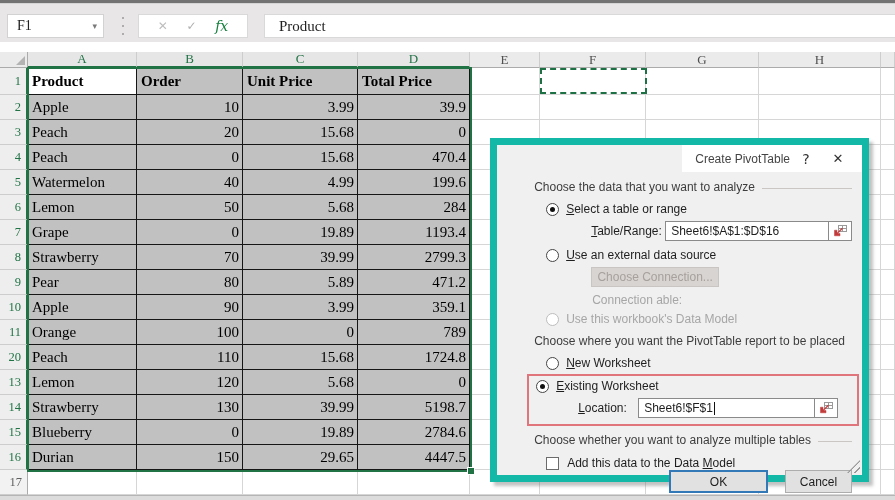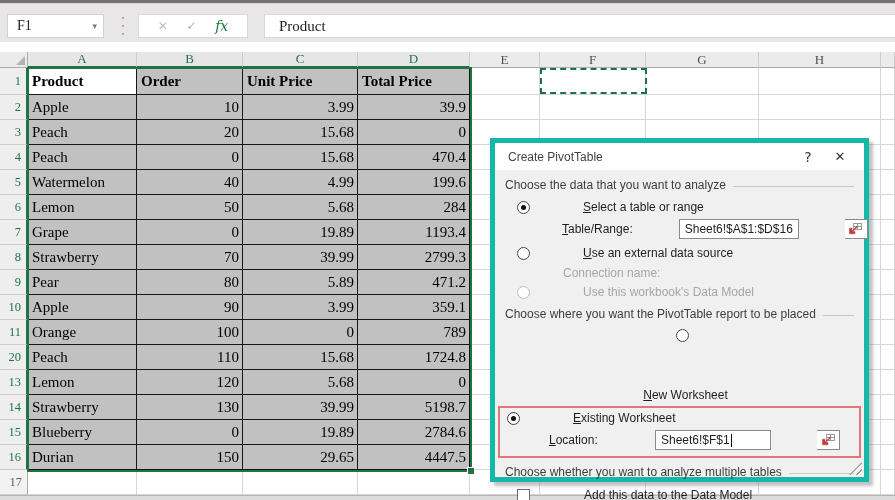--- a/index.html
+++ b/index.html
@@ -37,31 +37,31 @@
   .dc.hdr { font-weight:bold; }
   .dc.a1 { background:#fff; }
 
   
   #range-border { position:absolute; left:27px; top:67px; width:445px; height:405px; border:2px solid #217346; z-index:2; pointer-events:none; }
   #fill-handle { position:absolute; left:467px; top:467px; width:8px; height:8px; background:#217346; border:1px solid #fff; z-index:3; }
   #active-cell { position:absolute; left:540px; top:68px; width:107px; height:26px; border:2px dashed #1E7145; z-index:2; }
   #bottom-strip { position:absolute; left:0; top:495px; width:895px; height:5px; background:#DCDCDC; border-top:1px solid #B5B5B5; z-index:2; }
 
   
-  #dialog { position:absolute; left:490px; top:138px; width:379px; height:344px; background:#F0F0F0; border:5px solid #14b8a6; box-shadow:4px 4px 3px rgba(120,120,120,.45); z-index:10; display:flex; flex-direction:column; font-size:12px; color:#1E1E1E; }
+  #dialog { position:absolute; left:490px; top:138px; width:379px; height:344px; background:#F0F0F0; border:7px solid #14b8a6; box-shadow:4px 4px 3px rgba(120,120,120,.45); z-index:10; display:flex; flex-direction:column; font-size:12px; color:#1E1E1E;align-items:flex-end; }
   .dtitle { height:27px; background:#fff; display:flex; align-items:center; padding:0 8px 0 13px; flex:none; }
   .dtitle .t { color:#444; }
   .dtitle .sp { flex:1; }
   .dhelp { width:32px; text-align:center; color:#333; font-size:14px; font-family:"DejaVu Sans",sans-serif; }
   .dclose { width:32px; text-align:center; color:#333; font-size:13px; font-family:"DejaVu Sans",sans-serif; }
   .dbody { flex:1; display:flex; flex-direction:column; padding:0 10px 9px; }
   .sec { display:flex; align-items:center; margin-top:8px; }
   .sec .sl { white-space:nowrap; color:#3D3D3D; }
   .sec .rule { flex:1; height:1px; background:#C9C6C3; margin-left:7px; margin-top:2px; }
-  .row { display:flex; align-items:center; margin-top:6px;gap:46px; }
+  .row { display:flex; align-items:center; margin-top:6px; }
   .radio { width:13px; height:13px; border:1px solid #454545; border-radius:50%; background:#fff; margin-right:7px; position:relative; flex:none; }
   .radio.on::after { content:""; position:absolute; inset:3px; background:#111; border-radius:50%; }
   .radio.dis { border-color:#BDBDBD; }
   .u { text-decoration:underline; }
   .dim { color:#A6A6A6; }
   .inp { height:20px; background:#fff; border:1px solid #8A8A8A; display:flex; align-items:center; padding:0 5px; flex:1; white-space:nowrap; }
   .pick { width:23px; height:20px; background:#fff; border:1px solid #8A8A8A; border-left:none; display:flex; align-items:center; justify-content:center; flex:none; }
   .caret { display:inline-block; width:1px; height:13px; background:#111; margin-left:1px; }
   .conn-btn { margin:5px 0 0 57px; width:128px; height:20px; background:#D8D4D2; border:1px solid #C9C5C3; color:#A7A09C; display:flex; align-items:center; justify-content:center; }
   .conn-name { margin:6px 0 0 58px; }
@@ -320,33 +320,34 @@
             <path d="M9 4 L4 9 L4 6.2 L1.5 6.2 L1.5 11.8 L7 11.8 L7 9.5 L4.7 9.5 L9.7 4.7 Z" fill="#C23B3B" stroke="#C23B3B" stroke-width="0.5"></path>
           </svg>
         </span>
       </div>
 
       <div class="row" style="margin-left:12px; margin-top:7px;">
         <span class="radio"></span>
         <span><span class="u">U</span><span>se an external data source</span></span>
       </div>
 
-      <div class="conn-name dim">Connection name:</div>
+      <div class="conn-btn">Choose Connection...</div>
+      <div class="conn-name dim">Connection able:</div>
 
       <div class="row" style="margin-left:12px; margin-top:5px;">
         <span class="radio dis"></span>
         <span class="dim">Use this workbook's Data Model</span>
       </div>
 
       <div class="sec">
         <span class="sl">Choose where you want the PivotTable report to be placed</span>
           <span class="rule"></span>
       </div>
 
-      <div class="row" style="margin-left:12px; margin-top:8px;flex-direction:column;">
+      <div class="row" style="margin-left:12px; margin-top:8px;">
         <span class="radio"></span>
         <span><span class="u">N</span><span>ew Worksheet</span></span>
       </div>
 
       <div class="redbox">
         <div class="row" style="margin-top:2px;">
           <span class="radio on"></span>
           <span><span class="u">E</span><span>xisting Worksheet</span></span>
         </div>
         <div class="row" style="margin-left:42px; margin-top:5px;">

